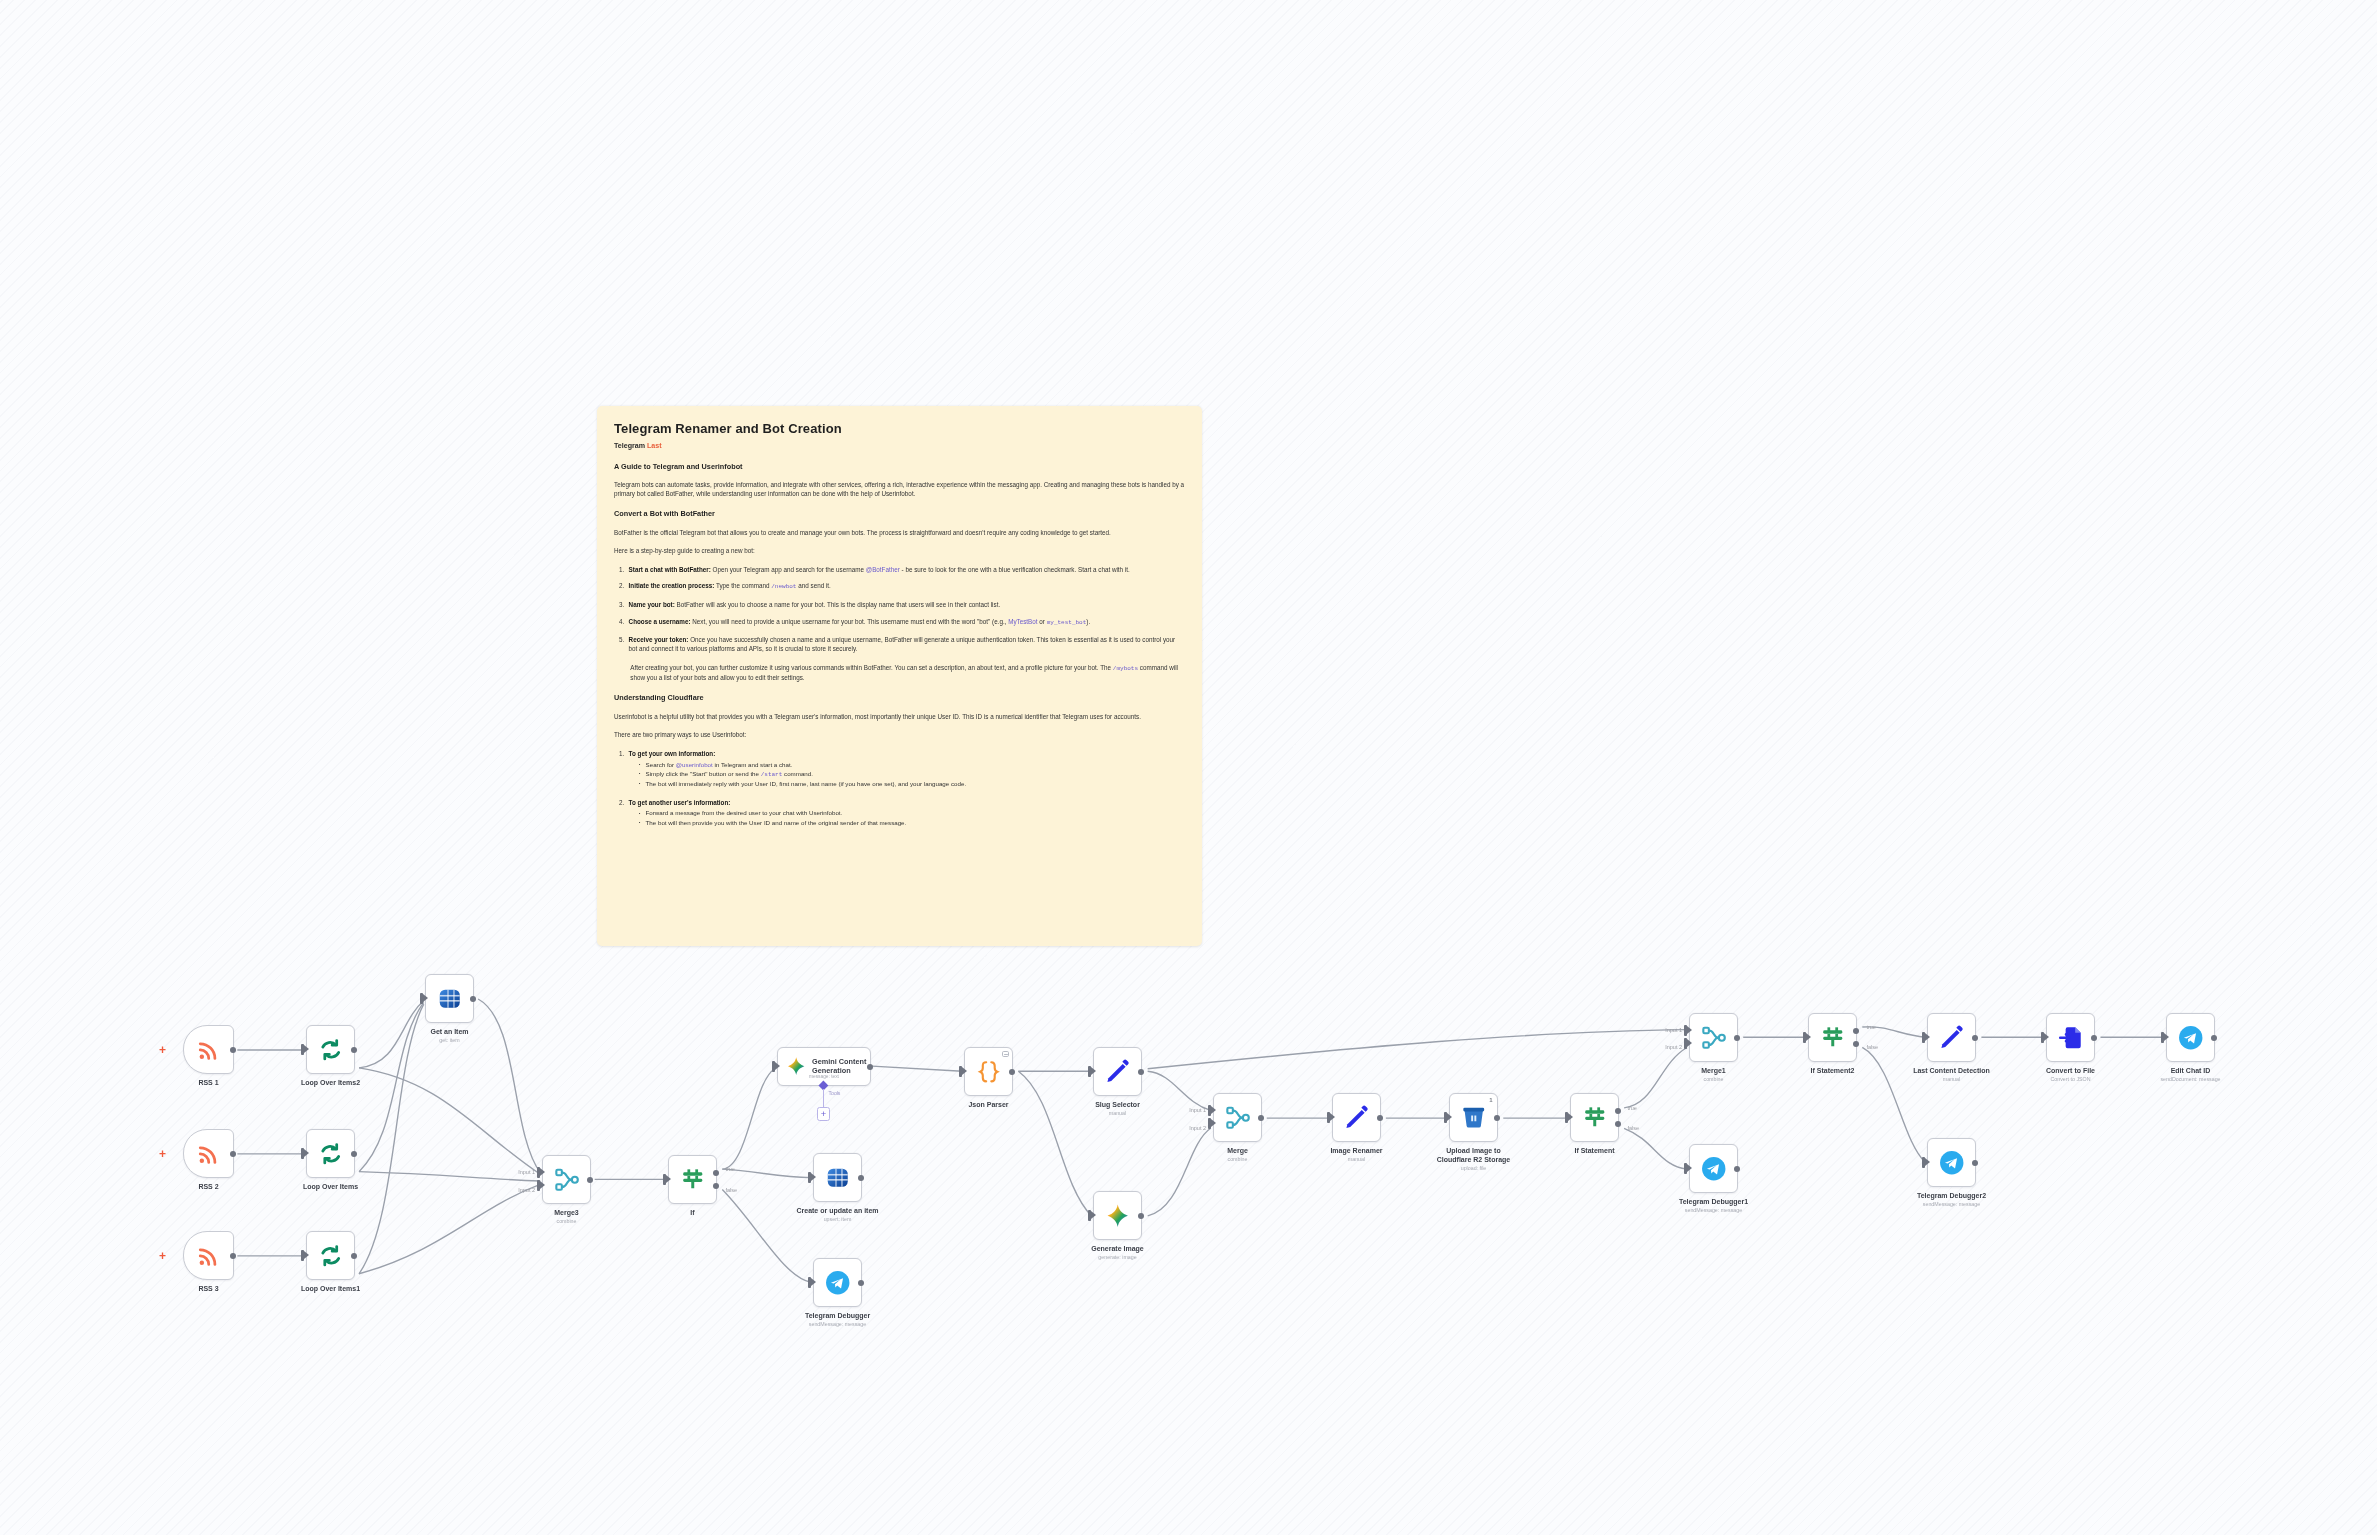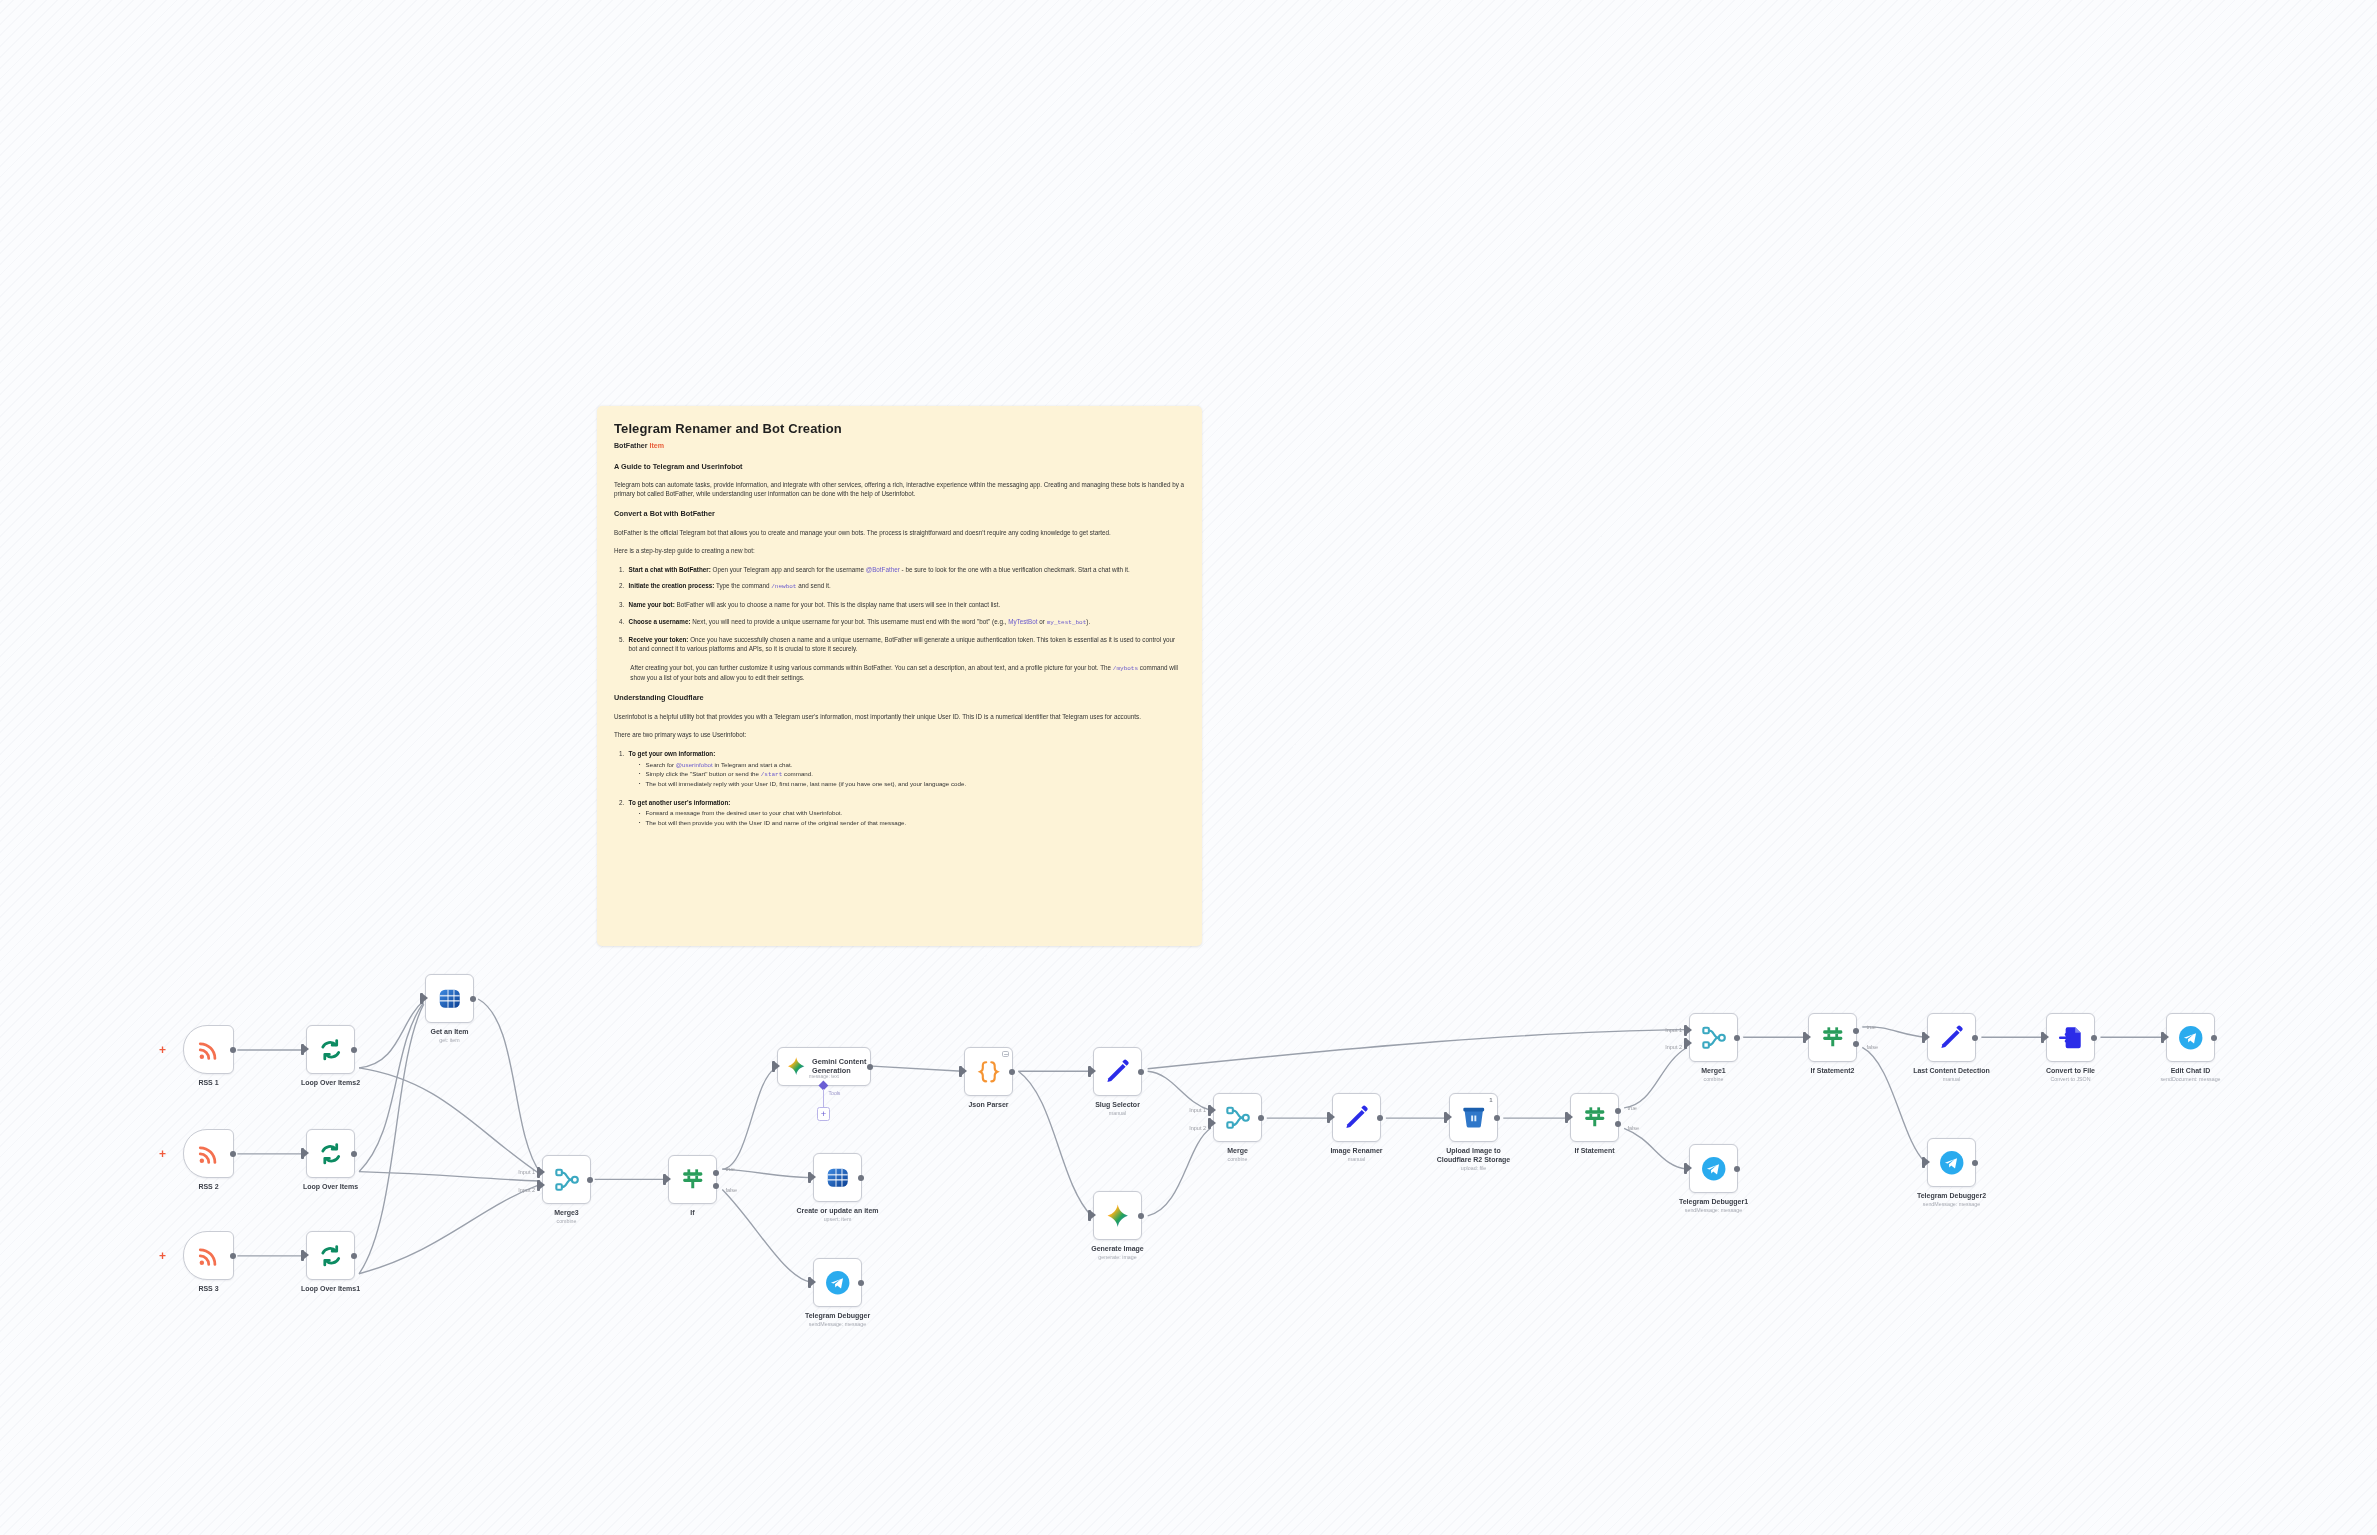--- a/index.html
+++ b/index.html
@@ -253,21 +253,21 @@
 
   .icon { display: block; }
 </style>
 </head>
 <body>
 
 <div id="canvas">
 
   <div class="sticky">
     <h1>Telegram Renamer and Bot Creation</h1>
-    <div class="docline"><span>BotFather </span><a href="#">Item</a></div>
+    <div class="docline"><span>Telegram </span><a href="#">Last</a></div>
 
     <h2>A Guide to Telegram and Userinfobot</h2>
     <p>Telegram bots can automate tasks, provide information, and integrate with other services, offering a rich, interactive experience within the messaging app. Creating and managing these bots is handled by a primary bot called BotFather, while understanding user information can be done with the help of Userinfobot.</p>
 
     <h2>Convert a Bot with BotFather</h2>
     <p>BotFather is the official Telegram bot that allows you to create and manage your own bots. The process is straightforward and doesn't require any coding knowledge to get started.</p>
     <p>Here is a step-by-step guide to creating a new bot:</p>
 
     <ol>
       <li><b>Start a chat with BotFather:</b><span> Open your Telegram app and search for the username </span><span class="lnk">@BotFather</span><span> - be sure to look for the one with a blue verification checkmark. Start a chat with it.</span></li>

